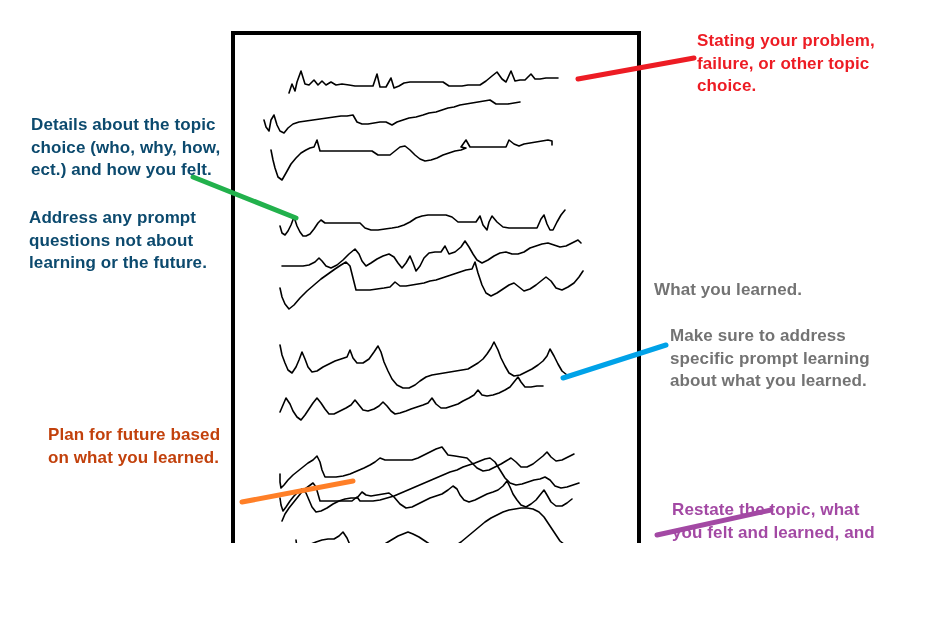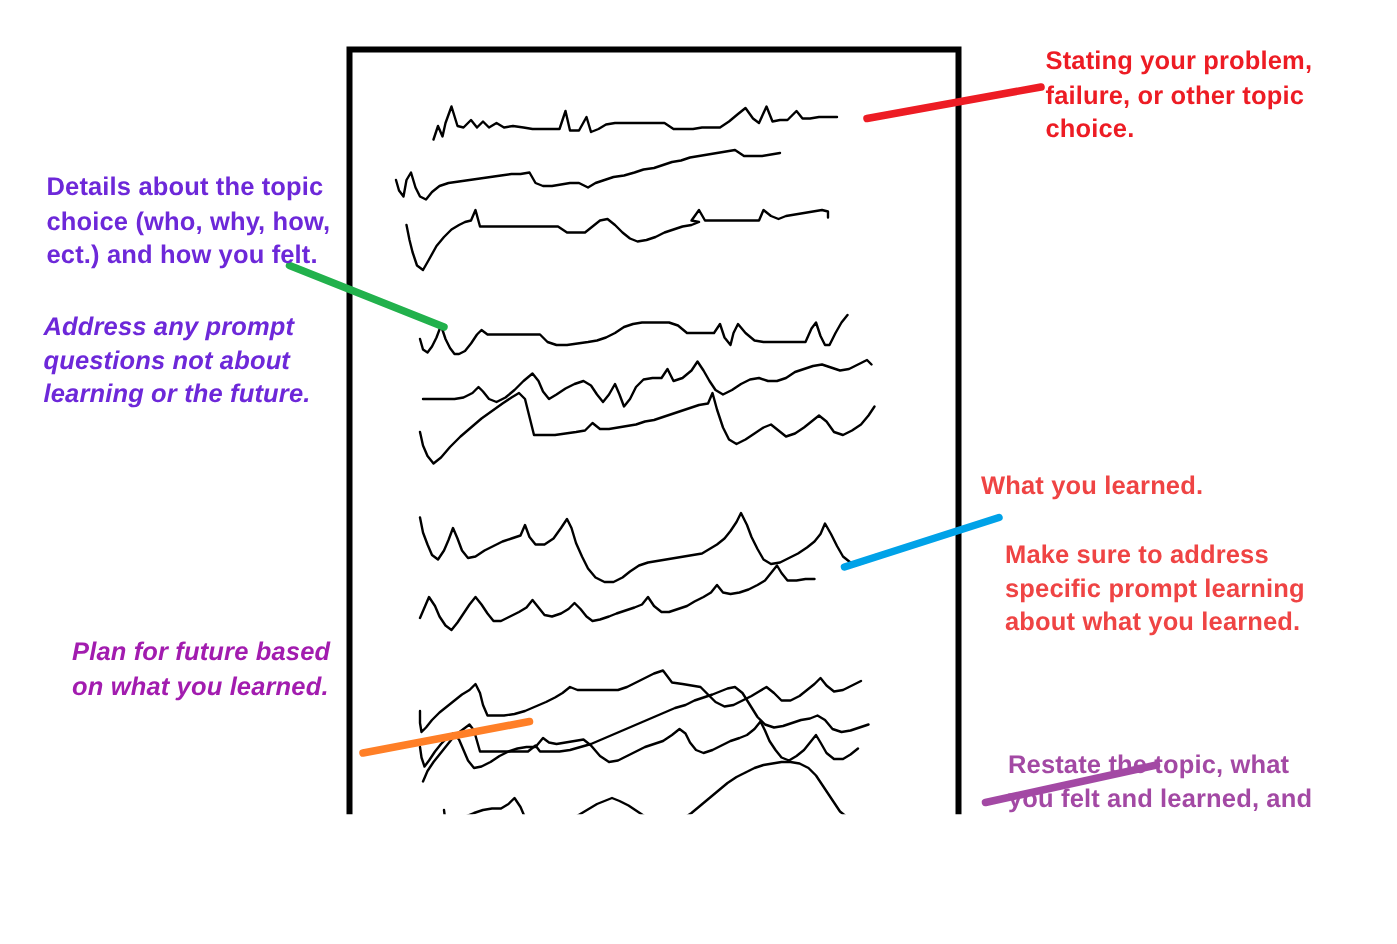--- a/index.html
+++ b/index.html
@@ -48,28 +48,28 @@
   }
   .callout {
     position: absolute;
     font-weight: bold;
     font-size: 17px;
     line-height: 1.33;
     letter-spacing: 0.1px;
     white-space: pre-line;
   }
   .c-red     { color: #ED1C24; }
-  .c-green   { color: #6d28d9; }
-  .c-blue    { color: #ef4444; margin-top: 34px; }
-  .c-orange  { color: #a21caf; font-style: italic; }
+  .c-green   { color: #0c4a6e; }
+  .c-blue    { color: #737373; }
+  .c-orange  { color: #c2410c; }
   .c-purple  { color: #A349A4; }
 
   #callout-stating      { left: 697px; top: 30px;  width: 200px; }
   #callout-details      { left: 31px;  top: 114px; width: 208px; }
-  #callout-address      { left: 29px;  top: 207px; width: 200px; font-style: italic; }
+  #callout-address      { left: 29px;  top: 207px; width: 200px; }
   #callout-whatlearned  { left: 654px; top: 279px; width: 220px; }
   #callout-makesure     { left: 670px; top: 325px; width: 200px; }
   #callout-plan         { left: 48px;  top: 424px; width: 186px; }
   #callout-answer       { left: 27px;  top: 492px; width: 200px; }
   #callout-restate      { left: 672px; top: 499px; width: 205px; }
 </style>
 </head>
 <body>
 
 <div id="canvas">

